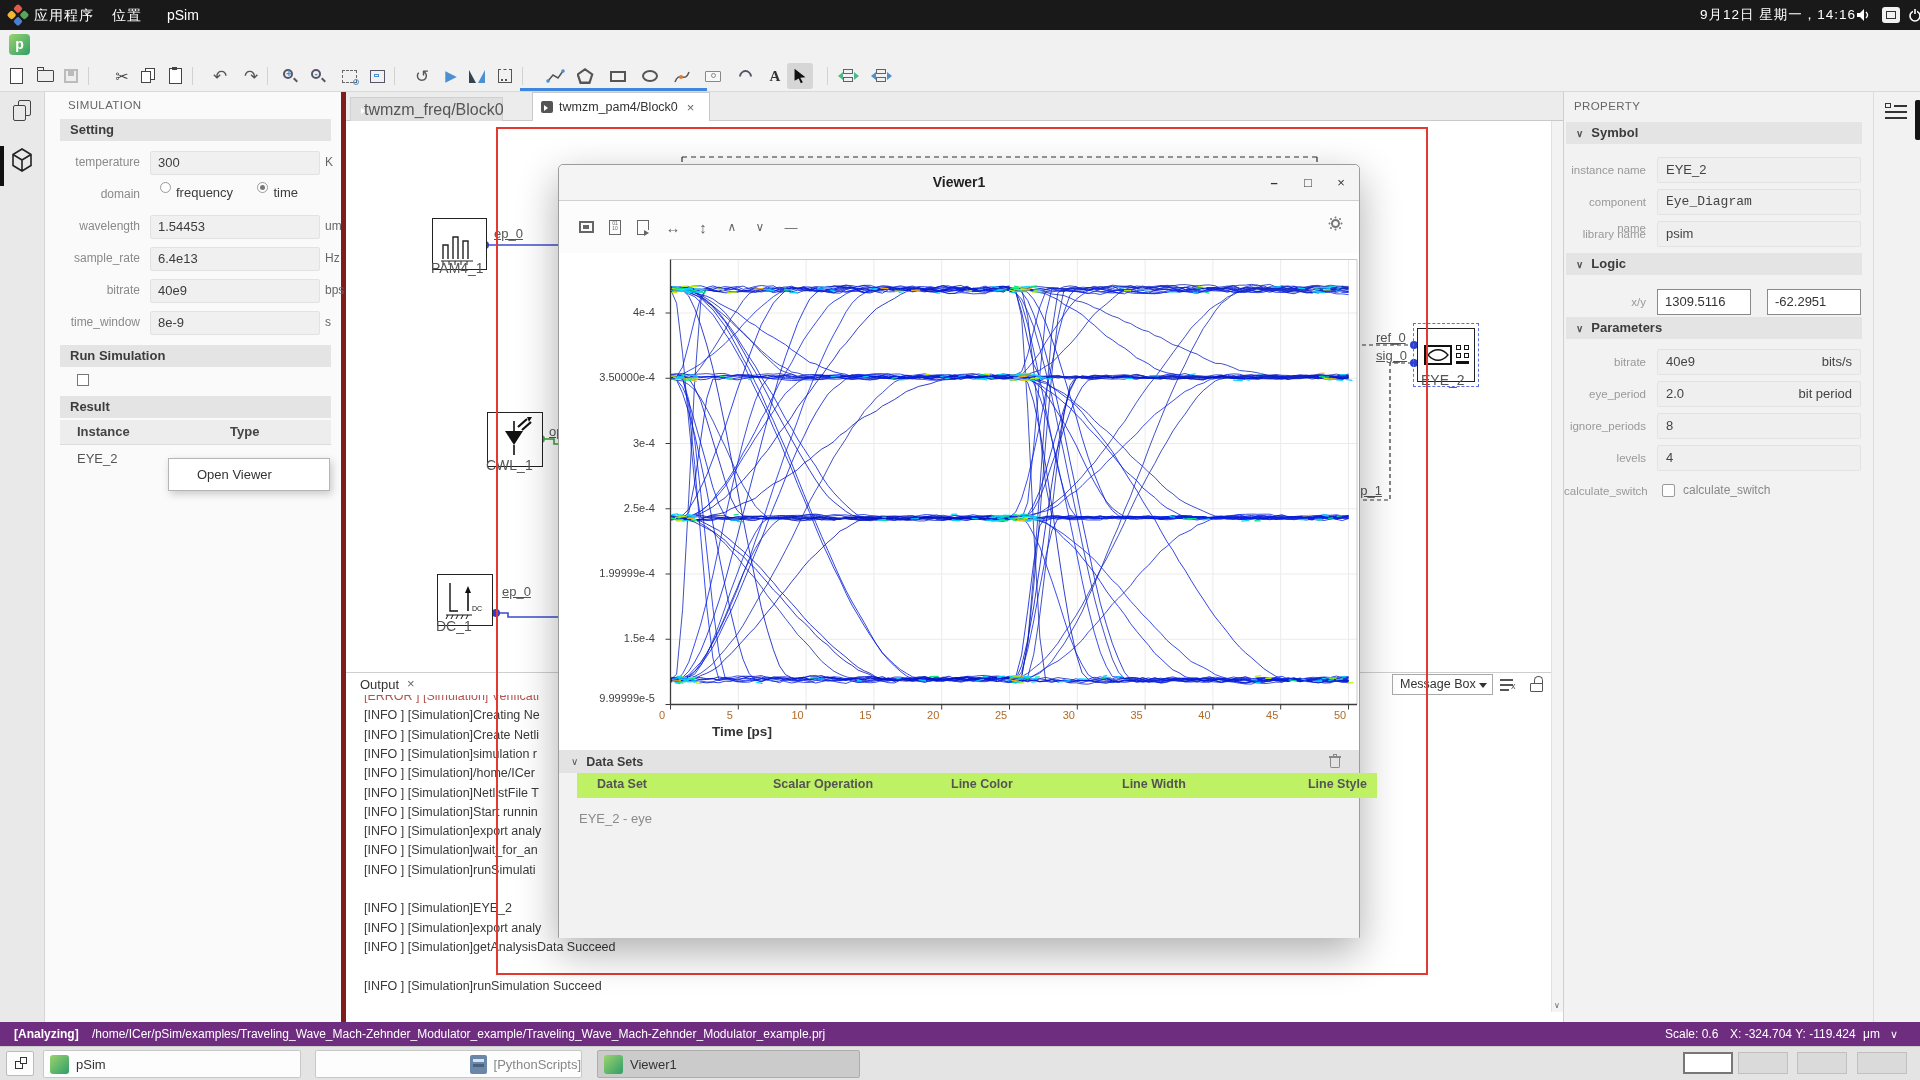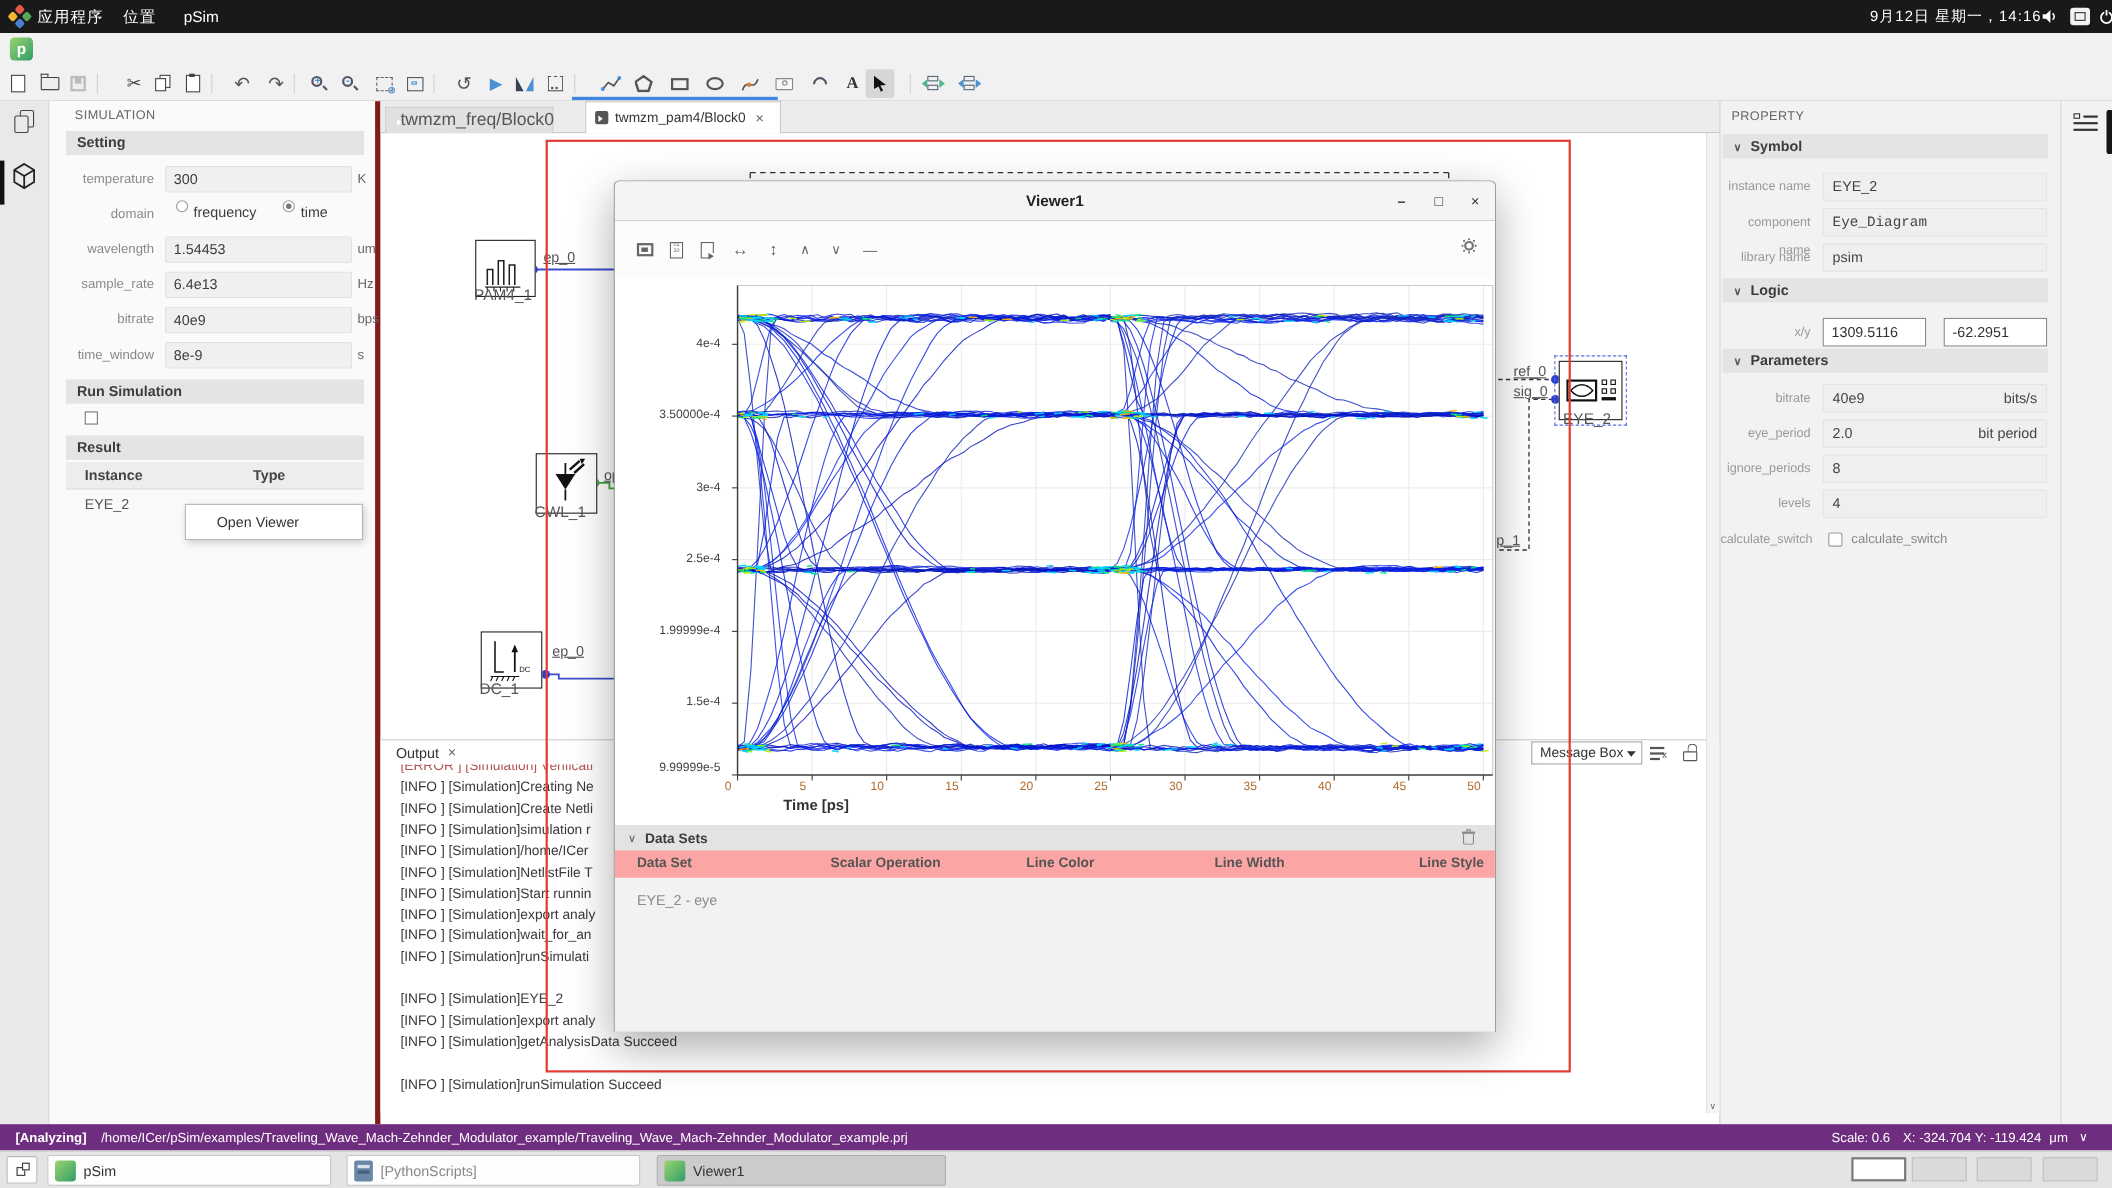--- a/index.html
+++ b/index.html
@@ -941,21 +941,21 @@
   <div class="abs" style="left:0;top:585px;width:800px;height:23px;background:#e3e3e3;display:flex;align-items:center">
     <span class="chev" style="margin-left:12px">∨</span>
     <span style="font-weight:bold;font-size:12.5px;color:#3c3c3c">Data Sets</span>
   </div>
   <div class="abs" style="left:770px;top:589px;width:12px;height:15px">
     <div class="abs" style="left:1px;top:4px;width:10px;height:10px;border:1.5px solid #888;border-top:none;border-radius:0 0 2px 2px"></div>
     <div class="abs" style="left:0;top:2px;width:12px;height:1.5px;background:#888"></div>
     <div class="abs" style="left:4px;top:0;width:4px;height:2px;border:1px solid #888;border-bottom:none"></div>
   </div>
   <div class="abs" style="left:0;top:608px;width:800px;height:165px;background:#f2f2f2"></div>
-  <div class="abs" id="dscols" style="left:0;top:608px;width:800px;height:25px;background:#fca5a5">
+  <div class="abs" id="dscols" style="left:18px;top:608px;width:800px;height:25px;background:#bef264">
       <div style="position: absolute; left: 20px; top: 4px; font-weight: bold; font-size: 12.5px; color: rgb(85, 85, 85);">Data Set</div>
       <div style="position: absolute; left: 196px; top: 4px; font-weight: bold; font-size: 12.5px; color: rgb(85, 85, 85);">Scalar Operation</div>
       <div style="position: absolute; left: 374px; top: 4px; font-weight: bold; font-size: 12.5px; color: rgb(85, 85, 85);">Line Color</div>
       <div style="position: absolute; left: 545px; top: 4px; font-weight: bold; font-size: 12.5px; color: rgb(85, 85, 85);">Line Width</div>
       <div style="position: absolute; left: 660px; top: 4px; font-weight: bold; font-size: 12.5px; color: rgb(85, 85, 85); width: 130px; text-align: right;">Line Style</div>
     </div>
   <div class="abs" style="left:20px;top:646px;font-size:13px;color:#8a8a8a">EYE_2 - eye</div>
 </div>
 
 <div class="abs" style="left:168px;top:458px;width:162px;height:33px;background:#fff;border:1px solid #b5b5b5;box-shadow:2px 3px 8px rgba(0,0,0,.2);z-index:20">
@@ -1031,21 +1031,21 @@
 <div class="abs" id="taskbar" style="left:0;top:1046px;width:1920px;height:34px;background:#e4e4e4;border-top:1px solid #cdcdcd">
   <div class="abs" style="left:6px;top:4px;width:28px;height:25px;background:#fdfdfd;border:1px solid #bbb;border-radius:2px">
     <div class="abs" style="left:8px;top:9px;width:8px;height:8px;border:1.5px solid #333;background:#fff"></div>
     <div class="abs" style="left:13px;top:5px;width:7px;height:7px;border:1.5px solid #333;background:#fff"></div>
   </div>
   <div id="tasks">
       <div style="position: absolute; left: 43px; top: 3px; width: 258px; height: 28px; border: 1px solid rgb(200, 200, 200); background: rgb(253, 253, 253); border-radius: 2px; display: flex; align-items: center; padding-left: 6px;">
         <div style="width:19px;height:19px;border-radius:3px;background:linear-gradient(135deg,#9bd36e,#2f9e68)"></div>
         <span style="margin-left: 7px; font-size: 13px; color: rgb(51, 51, 51);">pSim</span>
       </div>
-      <div style="position: absolute; left: 315px; top: 3px; width: 267px; height: 28px; border: 1px solid rgb(200, 200, 200); background: rgb(253, 253, 253); border-radius: 2px; display: flex; align-items: center; padding-left: 6px;">
+      <div style="position: absolute; left: 315px; top: 3px; width: 267px; height: 28px; border: 1px solid rgb(200, 200, 200); background: rgb(253, 253, 253); border-radius: 2px; display: flex; align-items: center; padding-left: 6px; justify-content: flex-end;">
         <div style="width:17px;height:19px;border-radius:2px;background:#6b87a8;position:relative">
           <div style="position:absolute;left:3px;top:4px;width:11px;height:3px;background:#d8e2ee"></div>
           <div style="position:absolute;left:3px;top:9px;width:11px;height:3px;background:#47617e"></div>
         </div>
         <span style="margin-left: 7px; font-size: 13px; color: rgb(136, 136, 136);">[PythonScripts]</span>
       </div>
       <div style="position: absolute; left: 597px; top: 3px; width: 263px; height: 28px; border: 1px solid rgb(173, 173, 173); background: rgb(203, 203, 203); border-radius: 2px; display: flex; align-items: center; padding-left: 6px;">
         <div style="width:19px;height:19px;border-radius:3px;background:linear-gradient(135deg,#9bd36e,#2f9e68)"></div>
         <span style="margin-left: 7px; font-size: 13px; color: rgb(51, 51, 51);">Viewer1</span>
       </div>

